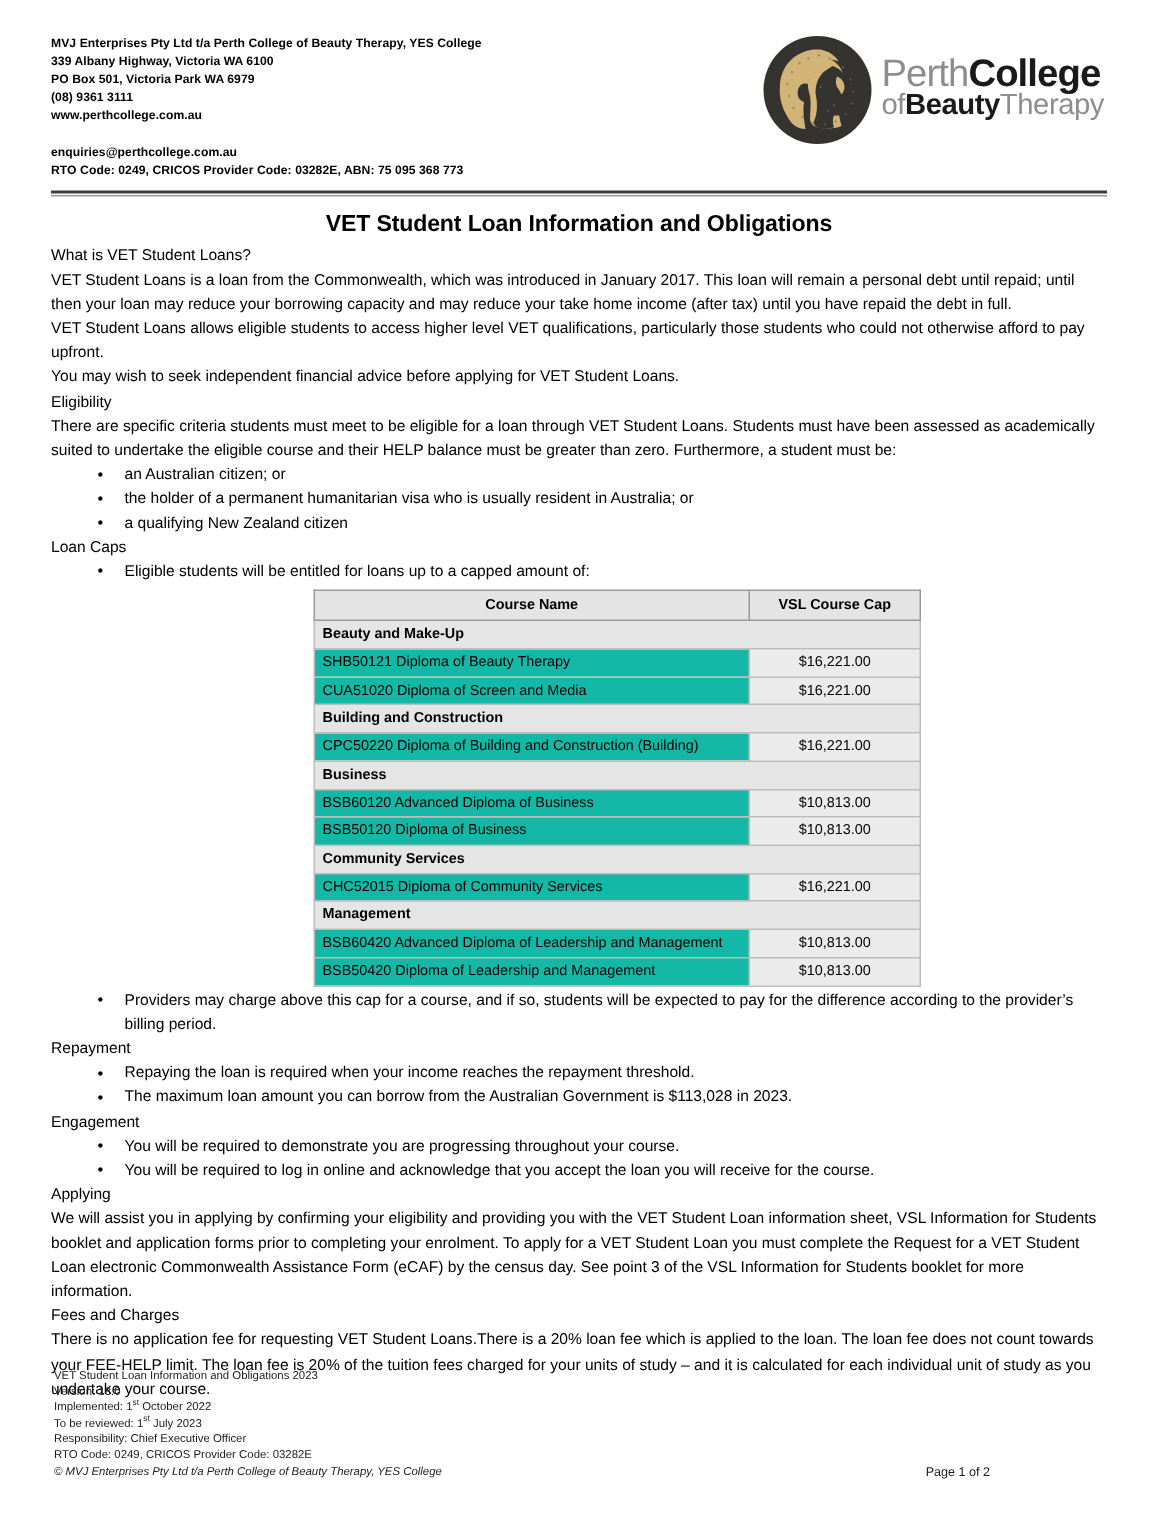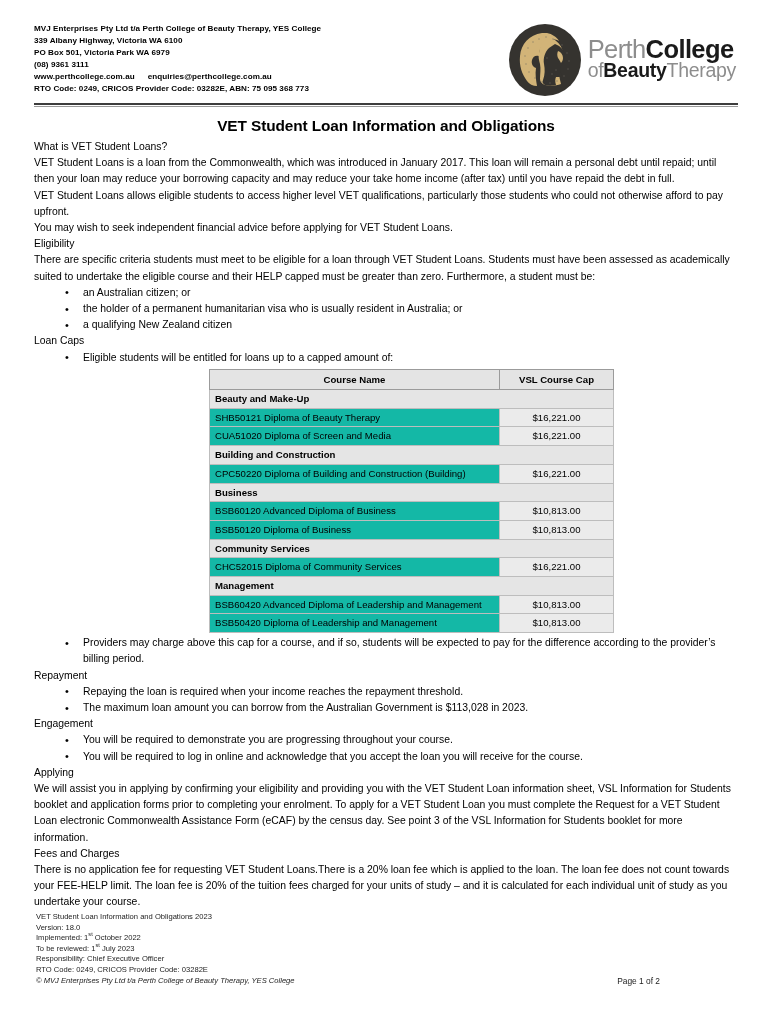--- a/index.html
+++ b/index.html
@@ -32,21 +32,21 @@
   .header-address {
     font-size: 8.1px;
     font-weight: bold;
     line-height: 12.05px;
     letter-spacing: 0.05px;
     color: #000;
     white-space: nowrap;
     padding-top: 1px;
   }
   .header-address div { white-space: nowrap; }
-  .addr-links { display: flex; gap: 13px; }
+  .addr-links { display: flex; gap: 13px; flex-direction: column; }
 
   .logo-block {
     display: flex;
     align-items: center;
     gap: 7px;
     padding-right: 2px;
     margin-top: 2px;
   }
   .logo-mark {
     width: 72px;
@@ -283,21 +283,21 @@
   <hr class="hrule">
 
   <div class="doc-title">VET Student Loan Information and Obligations</div>
 
   <div class="h2">What is VET Student Loans?</div>
   <p class="body">VET Student Loans is a loan from the Commonwealth, which was introduced in January 2017. This loan will remain a personal debt until repaid; until then your loan may reduce your borrowing capacity and may reduce your take home income (after tax) until you have repaid the debt in full.</p>
   <p class="body">VET Student Loans allows eligible students to access higher level VET qualifications, particularly those students who could not otherwise afford to pay upfront.</p>
   <p class="body">You may wish to seek independent financial advice before applying for VET Student Loans.</p>
 
   <div class="h2">Eligibility</div>
-  <p class="body">There are specific criteria students must meet to be eligible for a loan through VET Student Loans. Students must have been assessed as academically suited to undertake the eligible course and their HELP capped must be greater than zero. Furthermore, a student must be:</p>
+  <p class="body">There are specific criteria students must meet to be eligible for a loan through VET Student Loans. Students must have been assessed as academically suited to undertake the eligible course and their HELP balance must be greater than zero. Furthermore, a student must be:</p>
   <ul class="bullets">
     <li>an Australian citizen; or</li>
     <li>the holder of a permanent humanitarian visa who is usually resident in Australia; or</li>
     <li>a qualifying New Zealand citizen</li>
   </ul>
 
   <div class="h2">Loan Caps</div>
   <ul class="bullets">
     <li>Eligible students will be entitled for loans up to a capped amount of:</li>
   </ul>

